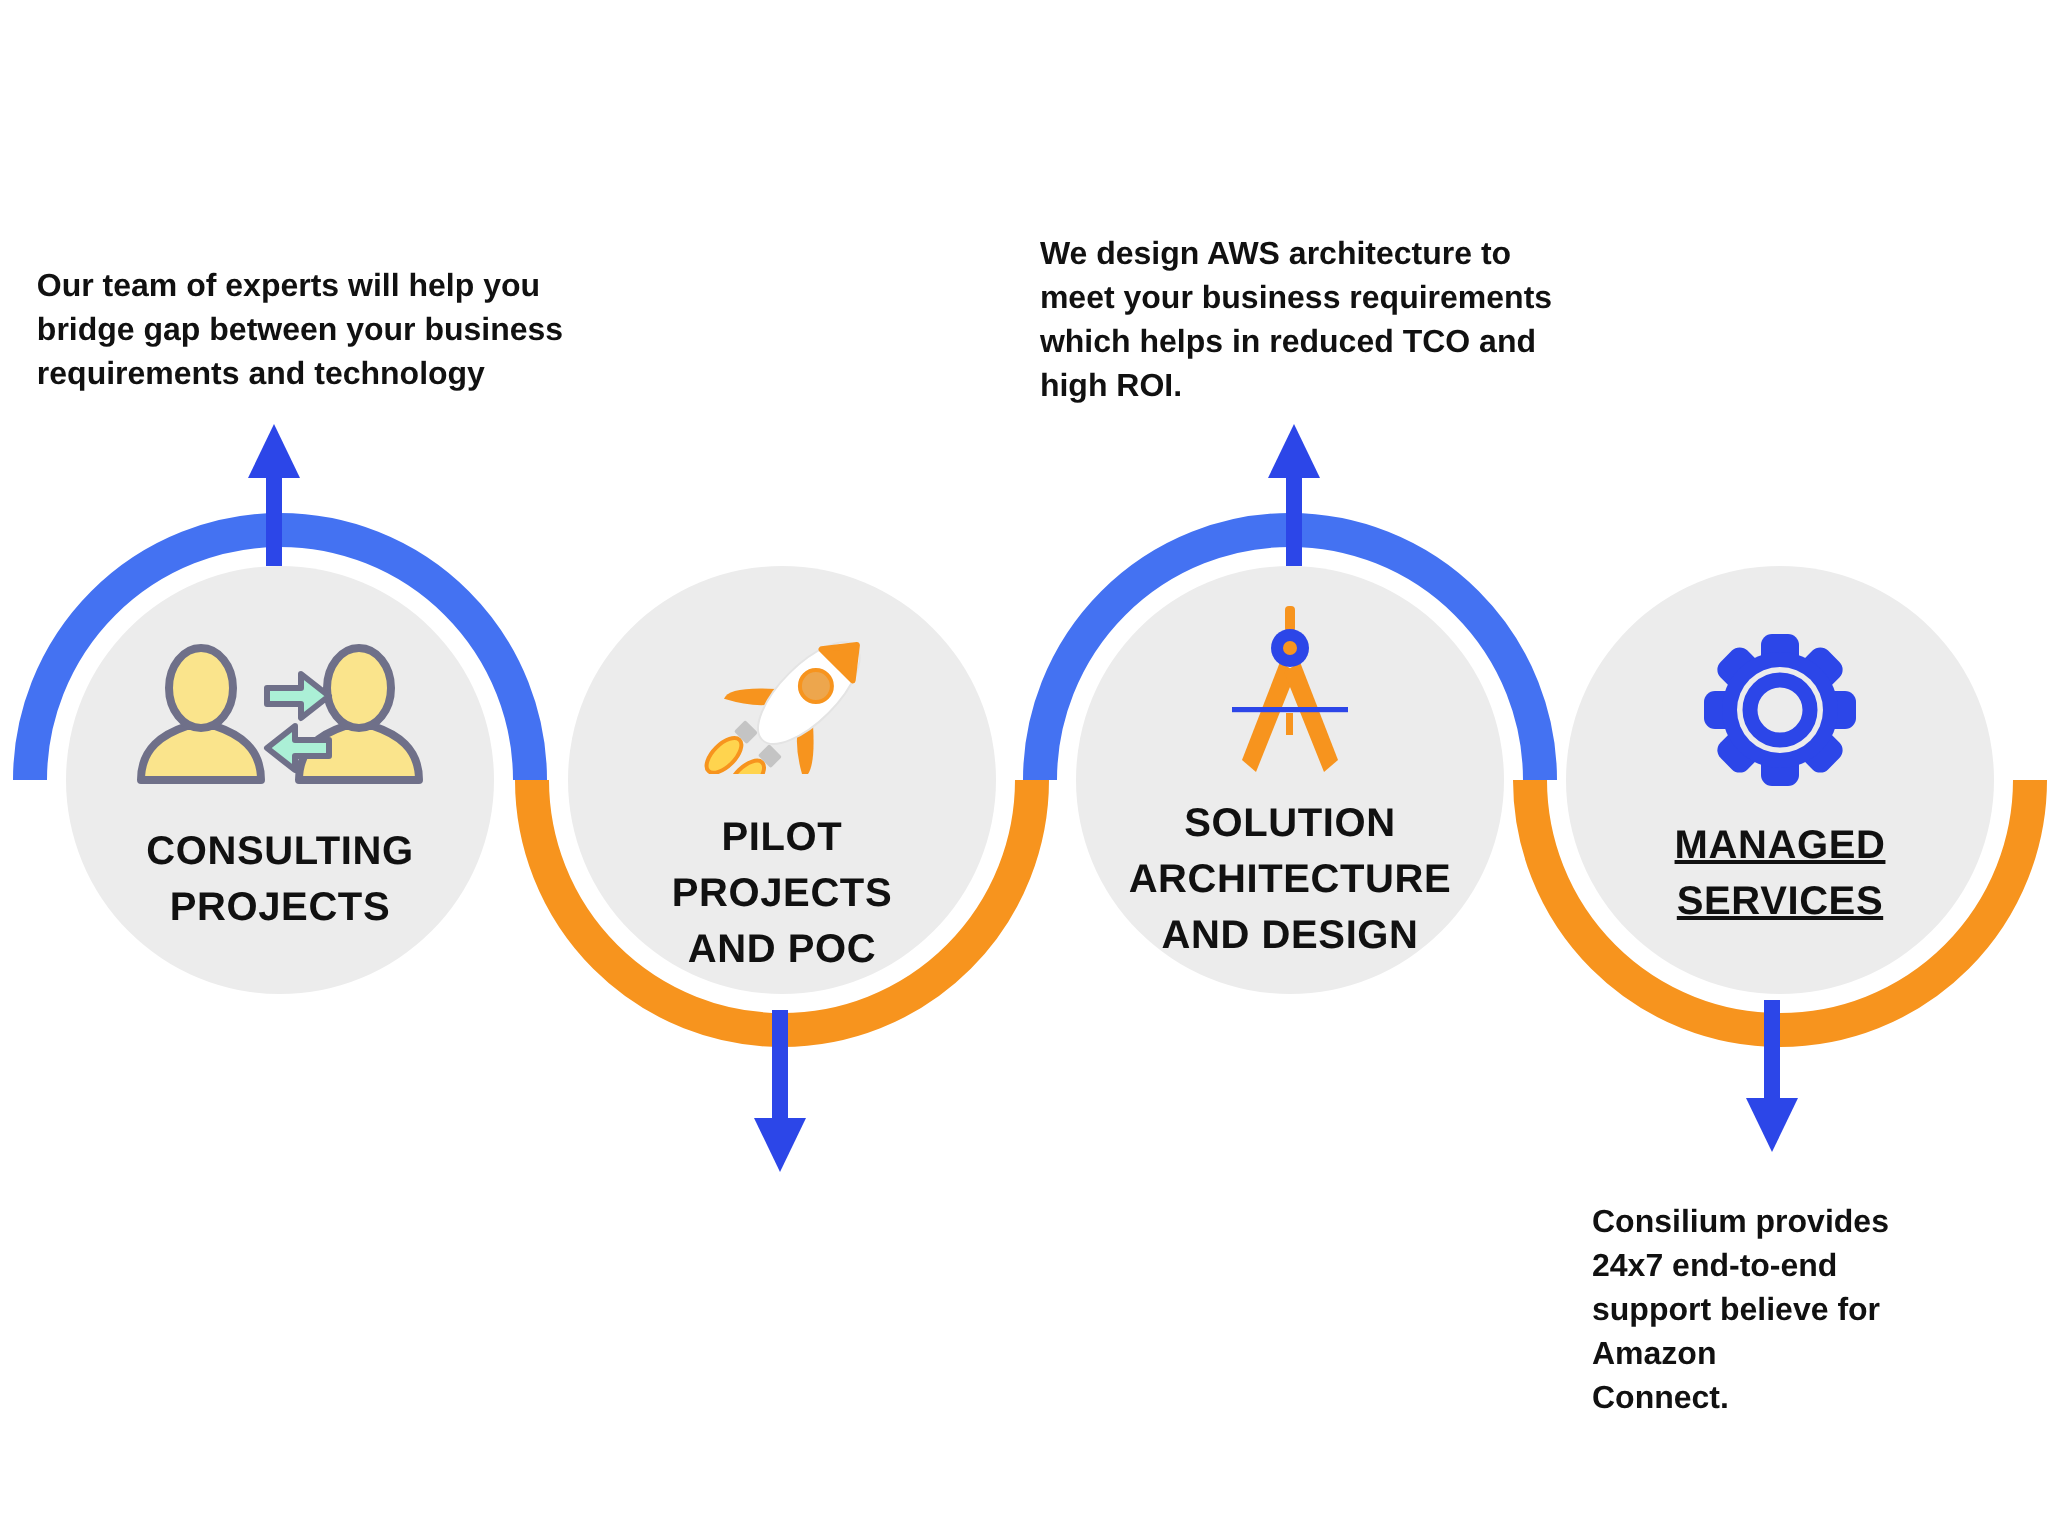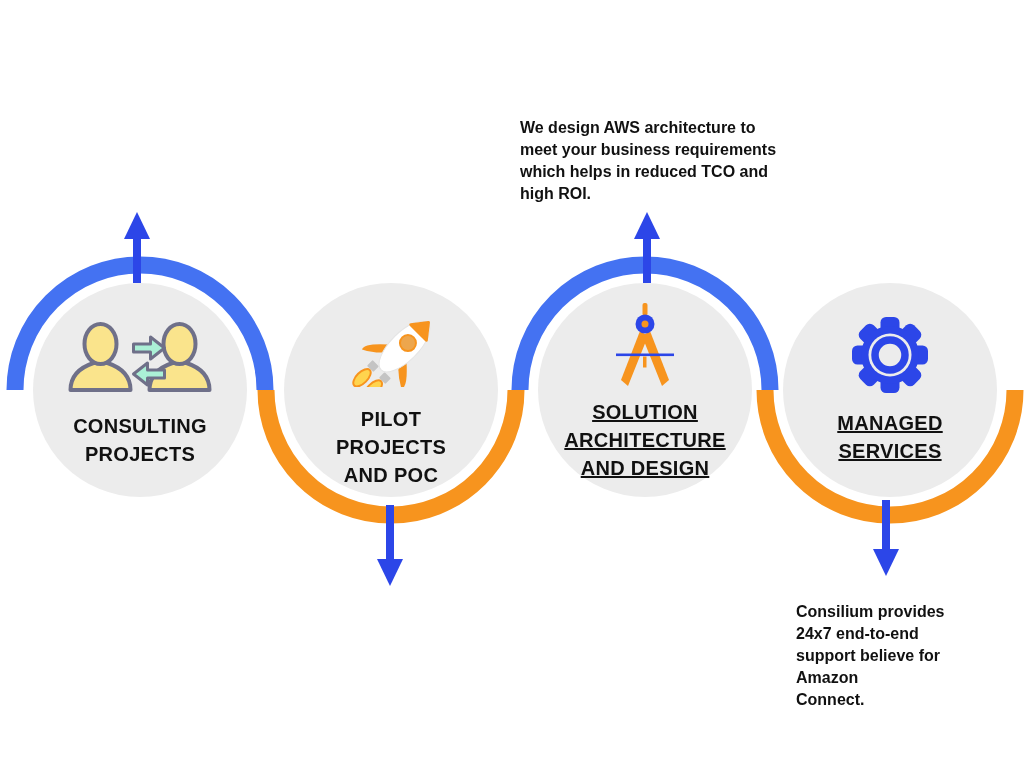--- a/index.html
+++ b/index.html
@@ -19,21 +19,21 @@
     position:absolute;top:283px;width:214px;height:214px;border-radius:50%;
     background:var(--circle_bg);
   }
   .c1{left:33px;} .c2{left:284px;} .c3{left:538px;} .c4{left:783px;}
 
   .title{
     position:absolute;left:0;right:0;text-align:center;
     font-weight:bold;font-size:20px;line-height:28px;letter-spacing:.3px;
     color:var(--text);white-space:pre-line;
   }
-  .t1{top:129px;} .t2{top:122px;text-align:center;} .t3{top:115px;text-decoration:underline;} .t4{top:126px;text-decoration:underline;}
+  .t1{top:129px;} .t2{top:122px;text-align:center;} .t3{top:115px;} .t4{top:126px;text-decoration:underline;}
 
   .icon{position:absolute;left:50%;transform:translateX(-50%);}
   .i1{top:39px;} .i2{top:26px;} .i3{top:20px;} .i4{top:30px;}
 
   .desc{
     position:absolute;transform:translateX(-50%);
     font-weight:bold;font-size:16px;line-height:22px;text-align:left;
     color:var(--text);white-space:pre-line;
   }
   .d1{left:150px;top:133px;} .d2{left:393px;top:609px;}
@@ -140,20 +140,23 @@
         <rect x="32.5" y="4" width="19" height="76" rx="5.5" transform="rotate(135 42 42)"></rect>
         <circle cx="42" cy="42" r="29"></circle>
       </g>
       <circle class="f-graybg" cx="42" cy="42" r="21.5"></circle>
       <circle class="s-blue" fill="none" stroke-width="7.5" cx="42" cy="42" r="15"></circle>
     </svg>
     <div class="title t4">MANAGED
 SERVICES</div>
   </div>
 
+  <div class="desc d1">Our team of experts will help you
+bridge gap between your business
+requirements and technology</div>
   <div class="desc d3">We design AWS architecture to
 meet your business requirements
 which helps in reduced TCO and
 high ROI.</div>
   <div class="desc d4">Consilium provides 24x7 end-to-end
 support believe for Amazon
 Connect.</div>
 
 </div>
 

